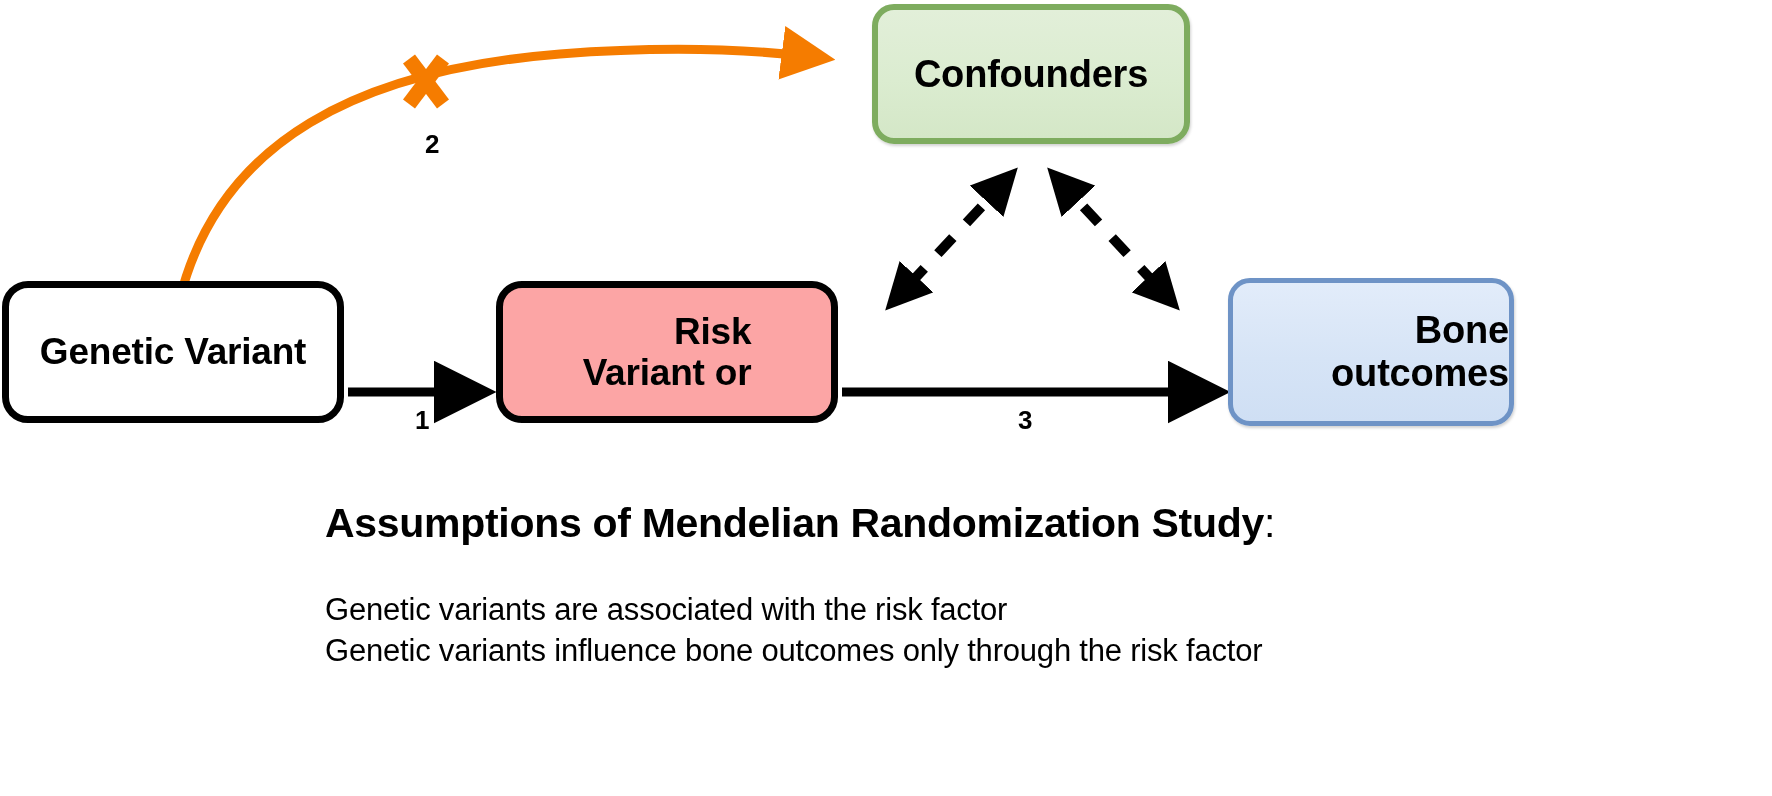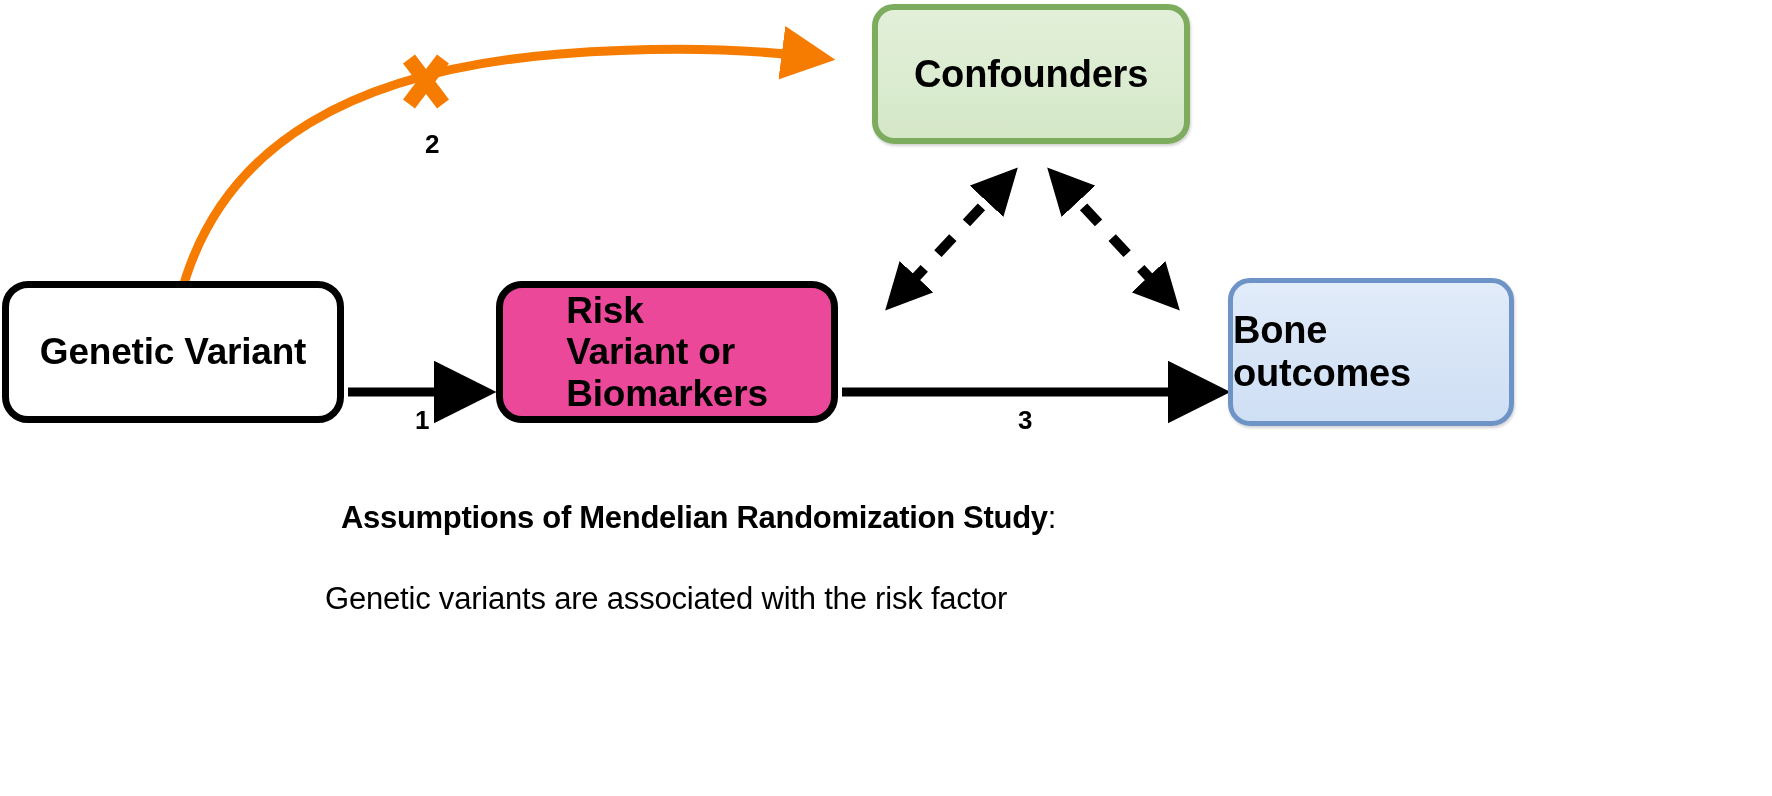--- a/index.html
+++ b/index.html
@@ -23,21 +23,21 @@
     width: 1772px;
     height: 796px;
     pointer-events: none;
   }
   .node {
     position: absolute;
     box-sizing: border-box;
     display: flex;
     align-items: center;
     justify-content: center;
-    text-align: left;
+    text-align: right;
     font-weight: bold;
     color: #000000;
     line-height: 1.12;
     letter-spacing: -0.2px;
   }
   
   #node-genetic-variant {
     left: 2px;
     top: 281px;
     width: 342px;
@@ -48,21 +48,21 @@
     font-size: 37px;
   }
   
   #node-risk-factors {
     left: 496px;
     top: 281px;
     width: 342px;
     height: 142px;
     border: 7px solid #000000;
     border-radius: 26px;
-    background: #ec4899;
+    background: #fca5a5;
     font-size: 37px;
   }
   #node-risk-factors .stack {
     display: block;
   }
   
   #node-confounders {
     left: 872px;
     top: 4px;
     width: 318px;
@@ -97,24 +97,24 @@
   #label-3 { left: 1018px; top: 407px; }
 
   #caption {
     position: absolute;
     left: 325px;
     top: 500px;
     width: 1200px;
     color: #000000;
   }
   #caption-heading {
-    font-size: 31px;
+    font-size: 41px;
     font-weight: bold;
     letter-spacing: -0.3px;
-    margin: 0 0 42px 16px;
+    margin: 0 0 42px 0;
     white-space: nowrap;
   }
   #caption-heading .colon { font-weight: normal; }
   .caption-line {
     font-size: 31px;
     font-weight: normal;
     letter-spacing: -0.2px;
     line-height: 1.33;
     white-space: nowrap;
   }
@@ -166,34 +166,34 @@
   </svg>
 
   <div class="node" id="node-genetic-variant">
     <span>Genetic Variant</span>
   </div>
 
   <div class="node" id="node-risk-factors">
     <span class="stack">
       <span>Risk</span><br>
       <span>Variant or</span><br>
-      <span>Biomarkers</span>
     </span>
   </div>
 
   <div class="node" id="node-confounders">
     <span>Confounders</span>
   </div>
 
   <div class="node" id="node-bone-outcomes">
     <span>Bone outcomes</span>
   </div>
 
   <div class="edge-label" id="label-1">1</div>
   <div class="edge-label" id="label-2">2</div>
   <div class="edge-label" id="label-3">3</div>
 
   <div id="caption">
     <div id="caption-heading"><span>Assumptions of Mendelian Randomization Study</span><span class="colon">:</span></div>
     <div class="caption-line">Genetic variants are associated with the risk factor</div>
+    <div class="caption-line">Genetic variants influence bone outcomes only through the risk factor</div>
   </div>
 
 </div>
 
 </body></html>

